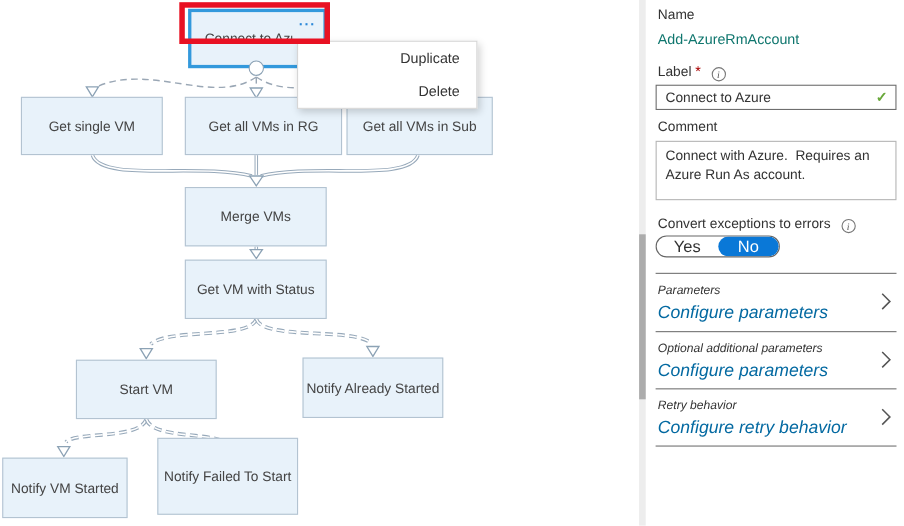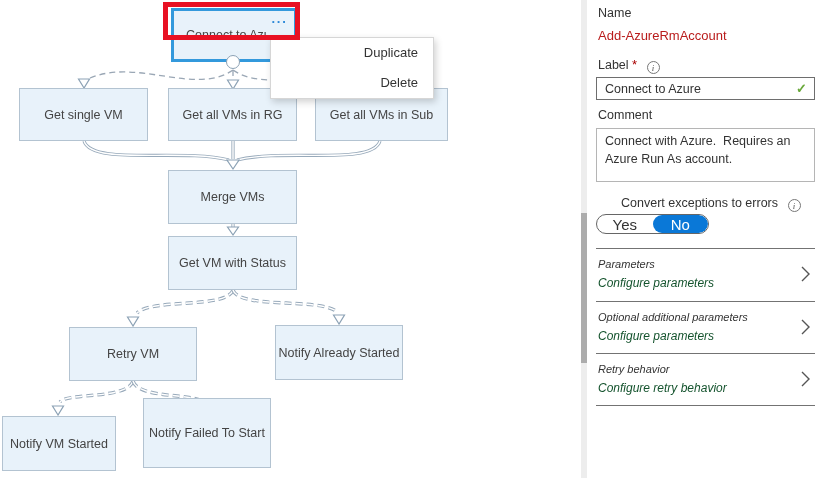--- a/index.html
+++ b/index.html
@@ -13,21 +13,21 @@
 
   .node { position:absolute; background:#e8f2fa; border:1px solid #b3c3d1;
     display:flex; align-items:center; justify-content:center; text-align:center;
     font-size:12.5px; color:#444; z-index:2; }
   .node .lbl { pointer-events:none; }
 
   .node.selected { border:3px solid #3399dc; z-index:3; }
 
   #n-connect        { left:171px; top:8px;   width:126px; height:54px; }
   #n-single         { left:19px;  top:88px;  width:129px; height:53px; }
-  #n-rg             { left:168px; top:88px;  width:129px; height:53px; }
+  #n-rg             { left:168px; top:88px;  width:143px; height:53px; }
   #n-sub            { left:315px; top:88px;  width:133px; height:53px; }
   #n-merge          { left:168px; top:170px; width:129px; height:54px; }
   #n-status         { left:168px; top:236px; width:129px; height:54px; }
   #n-start          { left:69px;  top:327px; width:128px; height:54px; }
   #n-already        { left:275px; top:325px; width:128px; height:55px; }
   #n-vmstarted      { left:2px;   top:416px; width:114px; height:55px; }
   #n-failed         { left:143px; top:398px; width:128px; height:70px; }
 
   .more-btn { position:absolute; right:1px; top:1px; width:27px; height:27px;
     background:#e8f2fa; color:#2b88d8; font-weight:bold; font-size:13px;
@@ -49,21 +49,21 @@
   
   #scroll-track { position:absolute; left:581px; top:0; width:6px; height:478px;
     background:#ededed; z-index:2; }
   #scroll-thumb { position:absolute; left:0; top:213px; width:6px; height:150px;
     background:#acacac; }
 
   
   #panel { position:absolute; left:588px; top:0; width:234px; height:478px;
     background:#fff; color:#333; }
   .p-label  { position:absolute; left:10px; font-size:12.5px; color:#333; }
-  .p-value  { position:absolute; left:10px; font-size:13px; color:#b91c1c; }
+  .p-value  { position:absolute; left:10px; font-size:13px; color:#0f766e; }
   .req { color:#a80000; font-size:13px; }
   .info-icon { display:inline-block; width:13px; height:13px; border:1px solid #777;
     border-radius:50%; font-size:9px; line-height:12px; text-align:center;
     color:#555; margin-left:6px; vertical-align:-2px; font-style:italic;
     font-family:"Liberation Serif", serif; }
 
   #label-input { position:absolute; left:8px; top:77px; width:219px; height:23px;
     border:1px solid #6e6e6e; font-size:12.5px; color:#333; padding:0 22px 0 8px;
     font-family:"Liberation Sans", sans-serif; }
   .check { position:absolute; right:15px; top:81px; color:#69a83a; font-size:13px;
@@ -75,21 +75,21 @@
     overflow:hidden; }
 
   #toggle { position:absolute; left:8px; top:214px; width:113px; height:20px;
     border:1px solid #666; border-radius:11px; display:flex; overflow:hidden; }
   .tg-opt { flex:1; display:flex; align-items:center; justify-content:center;
     font-size:15px; color:#333; cursor:pointer; }
   .tg-opt.on { background:#0a78d7; color:#fff; border-radius:11px; }
 
   .divider { position:absolute; left:8px; width:219px; border-top:1px solid #737373; }
   .sec-label { position:absolute; left:10px; font-size:11px; color:#333; }
-  .sec-value { position:absolute; left:10px; font-size:12px; color:#14532d; }
+  .sec-value { position:absolute; left:10px; font-size:16px; color:#0369a1; }
   .sec-row { position:absolute; left:0; width:234px; height:52px; cursor:pointer;font-style:italic; }
   .chev { position:absolute; right:12px; top:18px; }
 </style>
 </head>
 <body>
 
 <div id="stage">
 
   <div id="canvas">
 
@@ -151,21 +151,21 @@
     <div class="node" id="n-sub">
       <span class="lbl">Get all VMs in Sub</span>
     </div>
     <div class="node" id="n-merge">
       <span class="lbl">Merge VMs</span>
     </div>
     <div class="node" id="n-status">
       <span class="lbl">Get VM with Status</span>
     </div>
     <div class="node" id="n-start">
-      <span class="lbl">Retry VM</span>
+      <span class="lbl">Start VM</span>
     </div>
     <div class="node" id="n-already">
       <span class="lbl">Notify Already Started</span>
     </div>
     <div class="node" id="n-vmstarted">
       <span class="lbl">Notify VM Started</span>
     </div>
     <div class="node" id="n-failed">
       <span class="lbl">Notify Failed To Start</span>
     </div>
@@ -191,21 +191,21 @@
       <span>Label</span>
       <span class="req">*</span>
       <span class="info-icon">i</span>
     </div>
     <input id="label-input" value="Connect to Azure" style="">
     <span class="check">✓</span>
 
     <div class="p-label" style="top:108px;">Comment</div>
     <textarea id="comment-box" style="">Connect with Azure.  Requires an Azure Run As account.</textarea>
 
-    <div class="p-label" style="top:196px;margin-left:23px;">
+    <div class="p-label" style="top:196px;">
       <span>Convert exceptions to errors</span>
       <span class="info-icon">i</span>
     </div>
     <div id="toggle">
       <div class="tg-opt">Yes</div>
       <div class="tg-opt on">No</div>
     </div>
 
     <div class="divider" style="top:248px;"></div>
 

